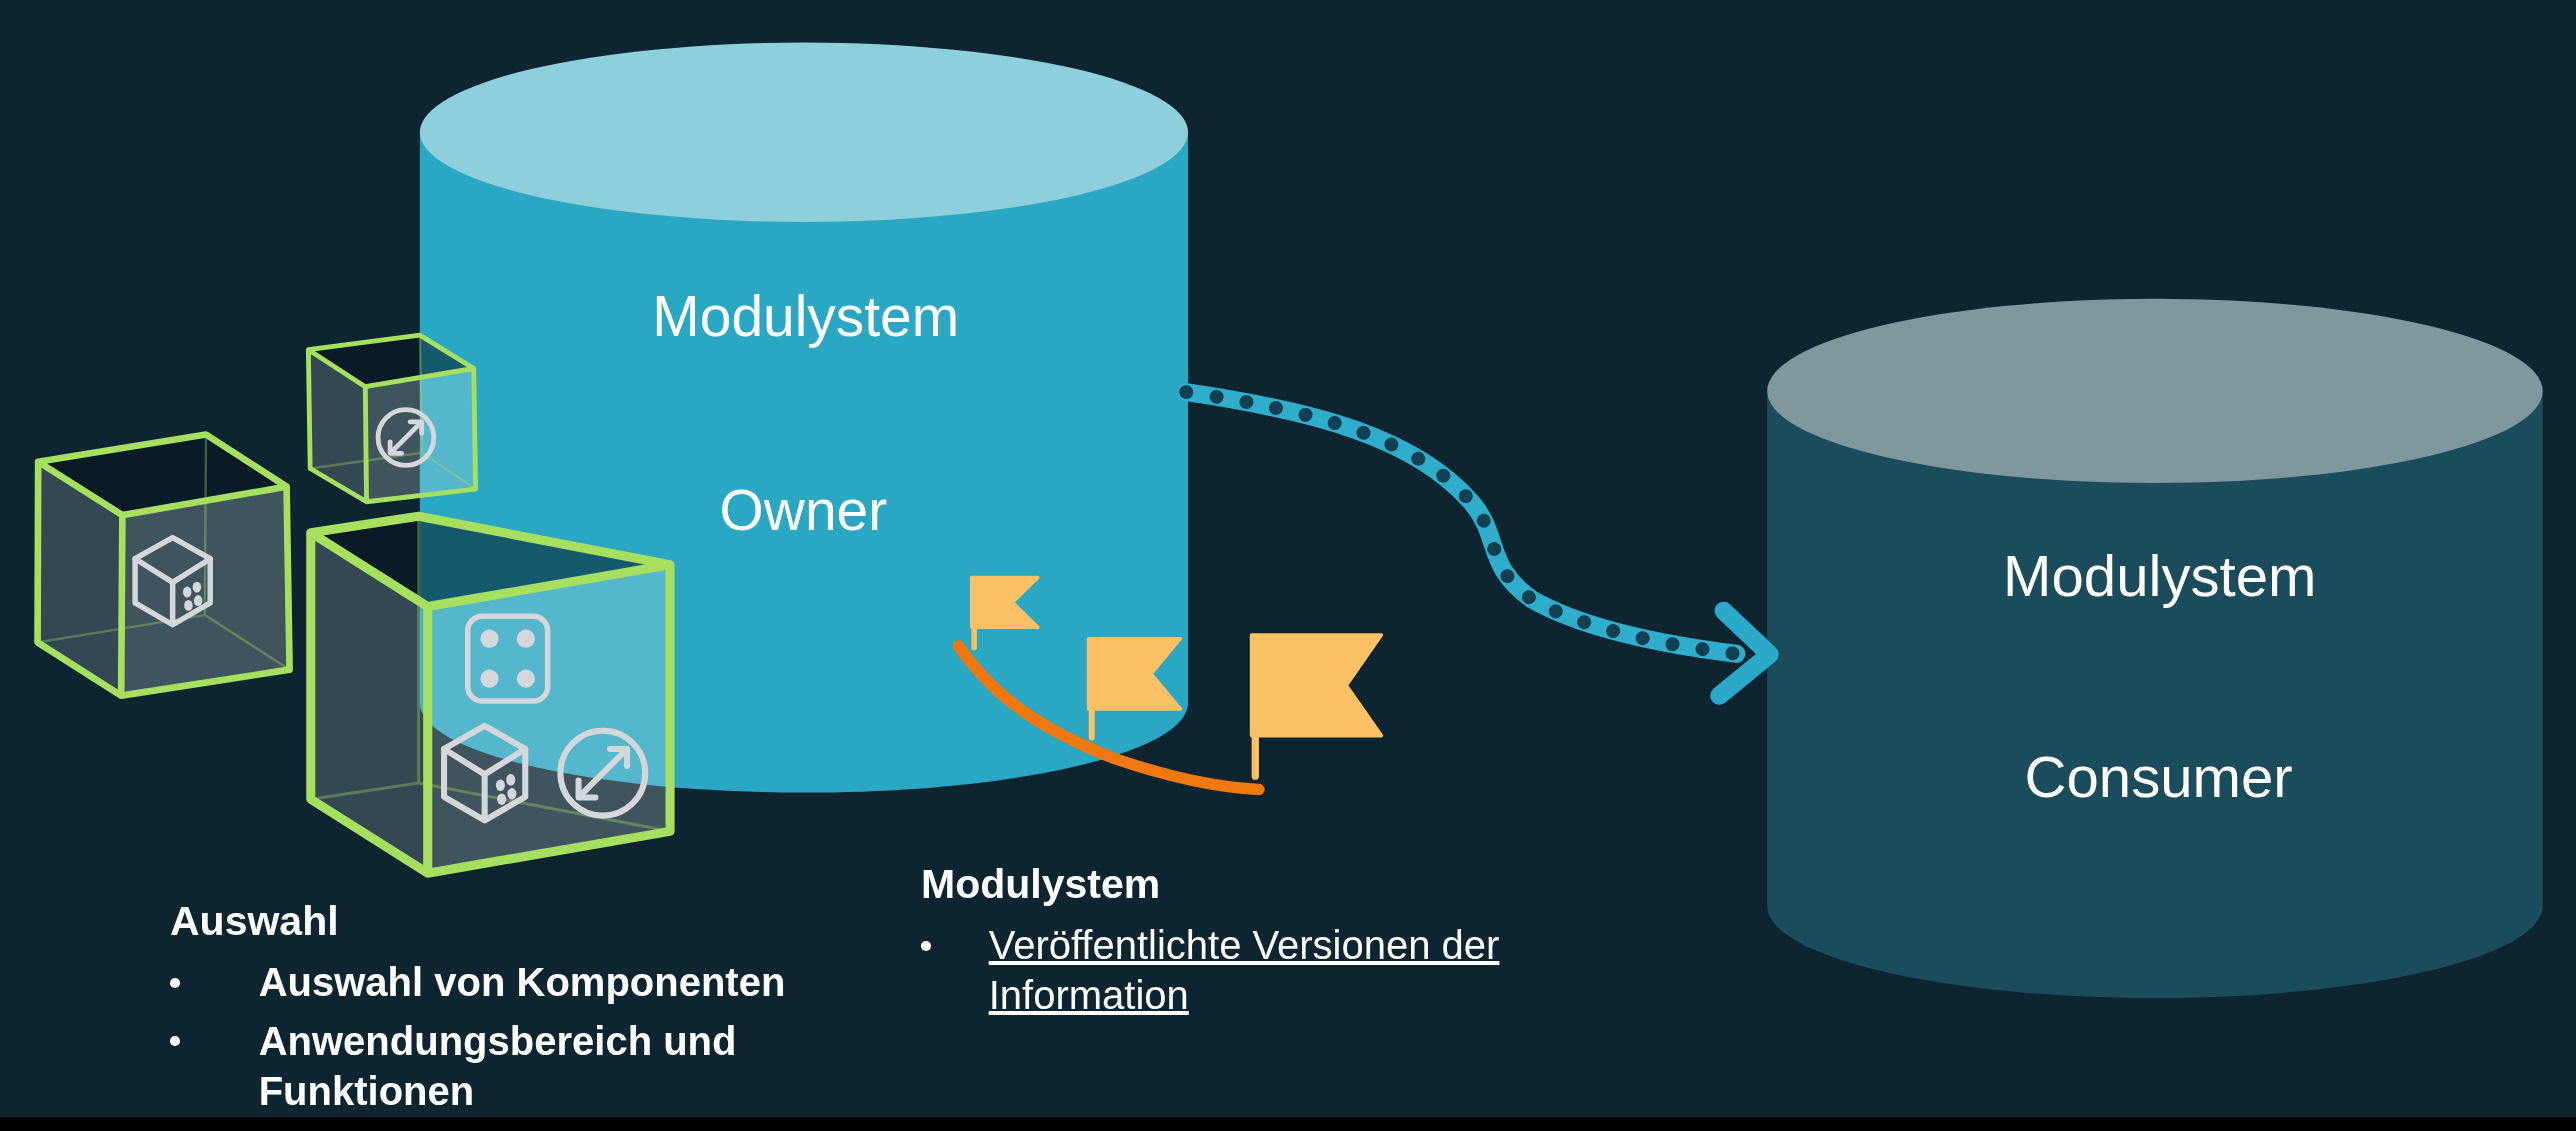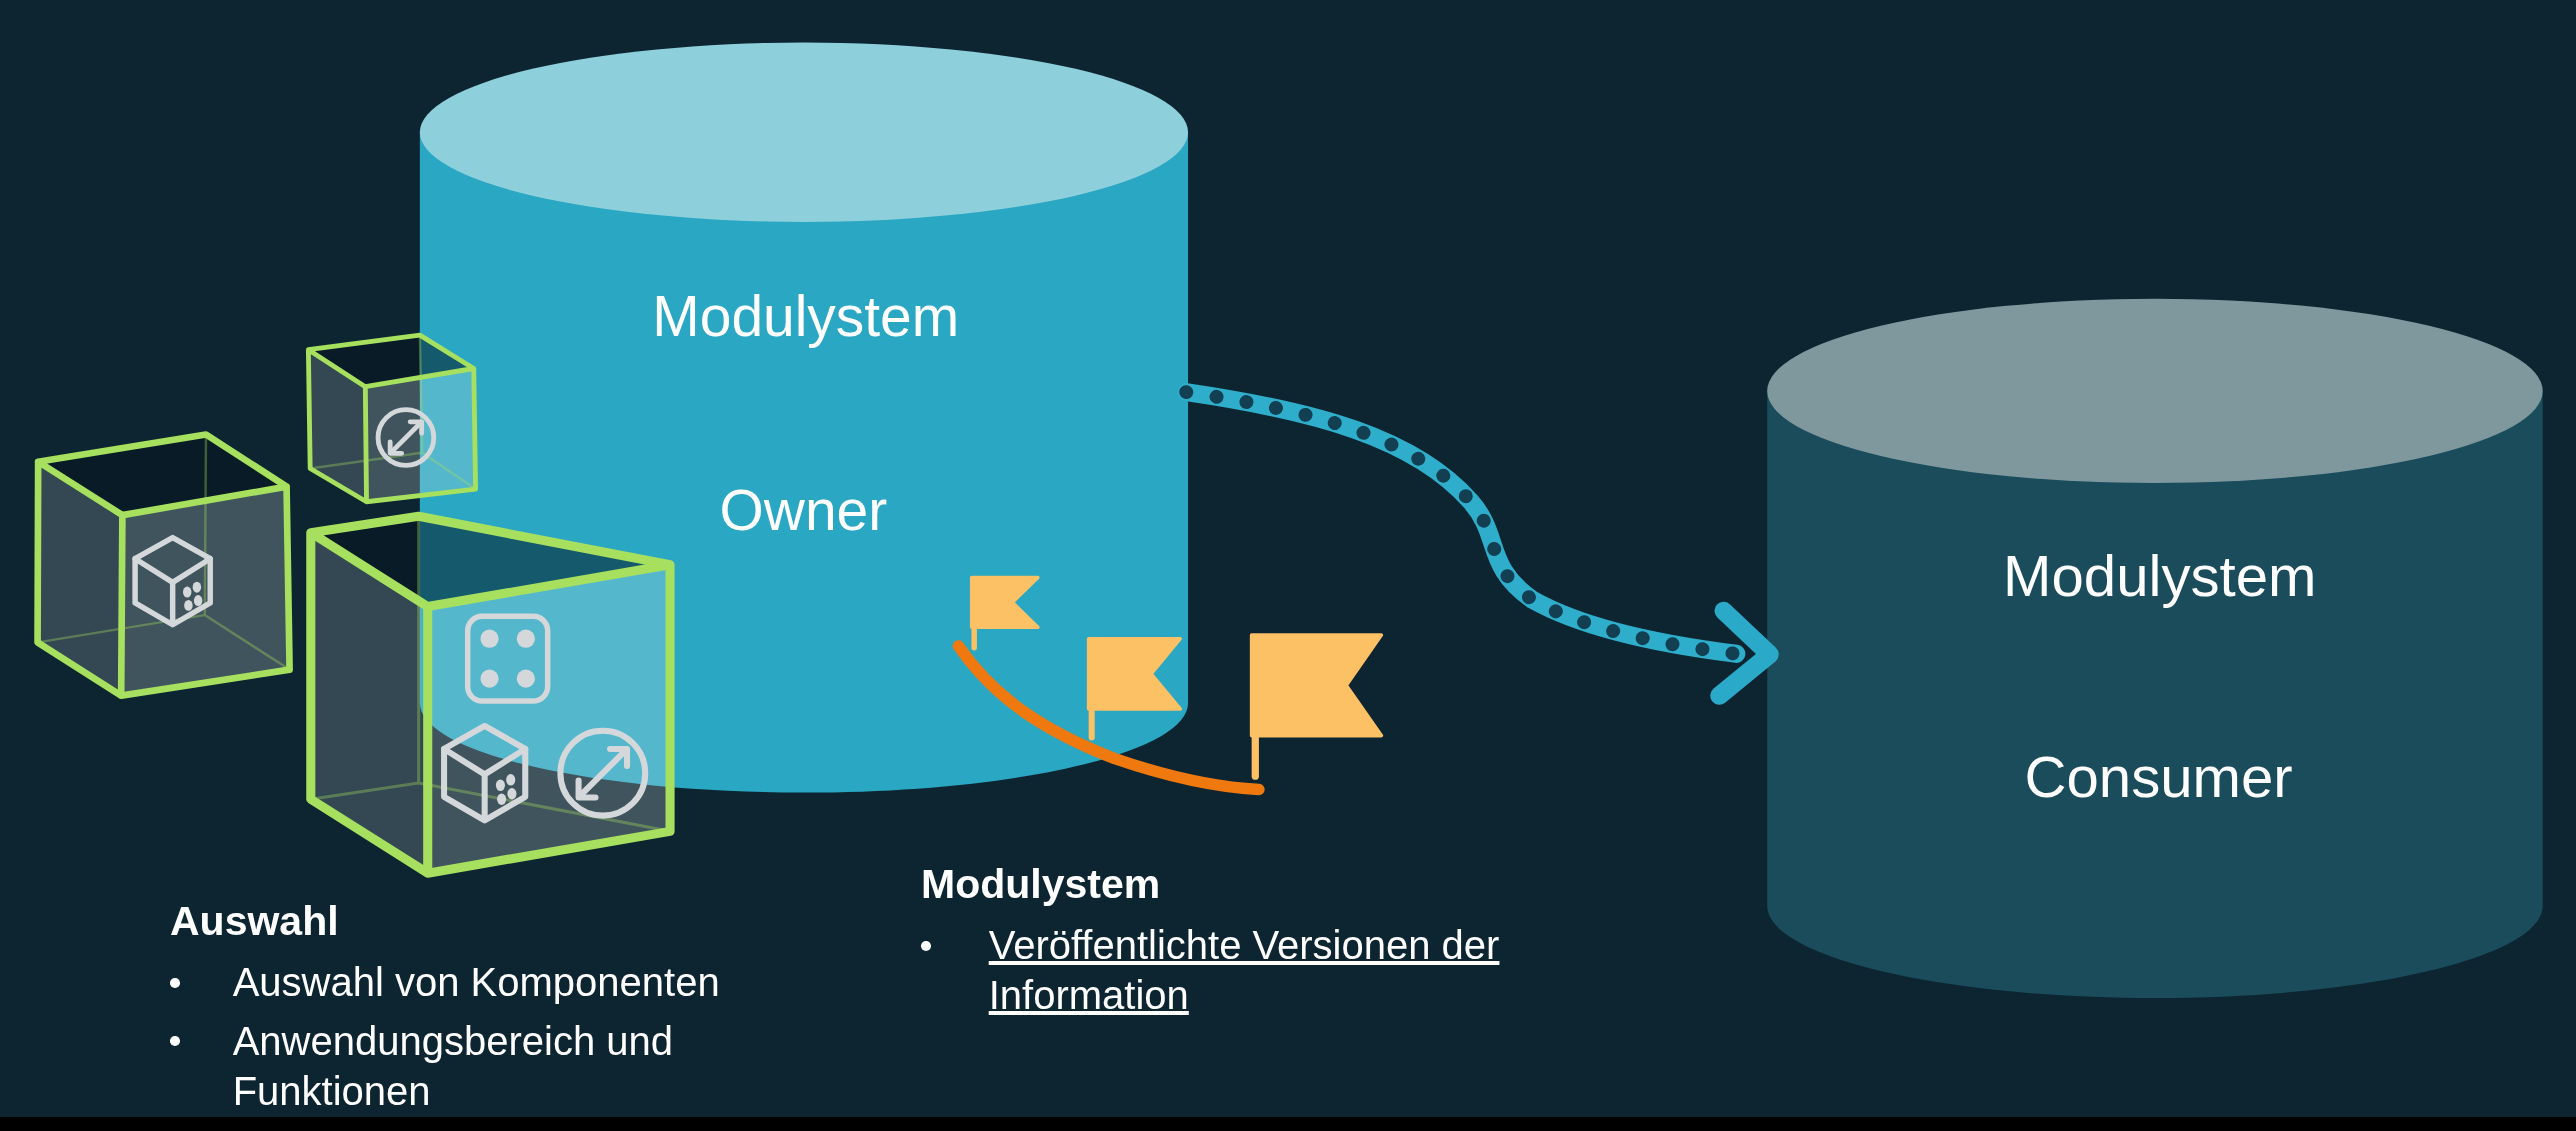--- a/index.html
+++ b/index.html
@@ -43,21 +43,21 @@
   .band-arrowhead{stroke:var(--band-head,#2ba9c9);stroke-width:30;fill:none;stroke-linecap:round;stroke-linejoin:round;}
 
   
   .textblock{position:absolute;color:var(--label,#ffffff);}
   .textblock h2{margin:0;font-size:41px;font-weight:700;line-height:46px;}
   .bullet-list{margin-top:13.3px;}
   .bullet-item{display:grid;grid-template-columns:9.7px 1fr;margin-bottom:8.5px;}
   .bullet-dot{width:9.7px;height:9.7px;border-radius:50%;background:var(--label,#fff);margin-top:20.6px;}
   .bullet-text{font-size:40px;font-weight:400;line-height:50px;}
   #pakete-block{left:170px;top:898px;width:642px;}
-  #pakete-block .bullet-text{margin-left:53px;width:533px;}
+  #pakete-block .bullet-text{margin-left:79px;width:533px;font-weight:bold;}
   #baselines-block{left:921px;top:861px;width:727px;}
   #baselines-block .bullet-text{margin-left:58px;width:600px;text-decoration:underline;}
 </style>
 </head>
 <body>
 
 <div id="stage">
   <svg id="diagram-svg" viewBox="0 0 4252 1868">
 
     <g>

